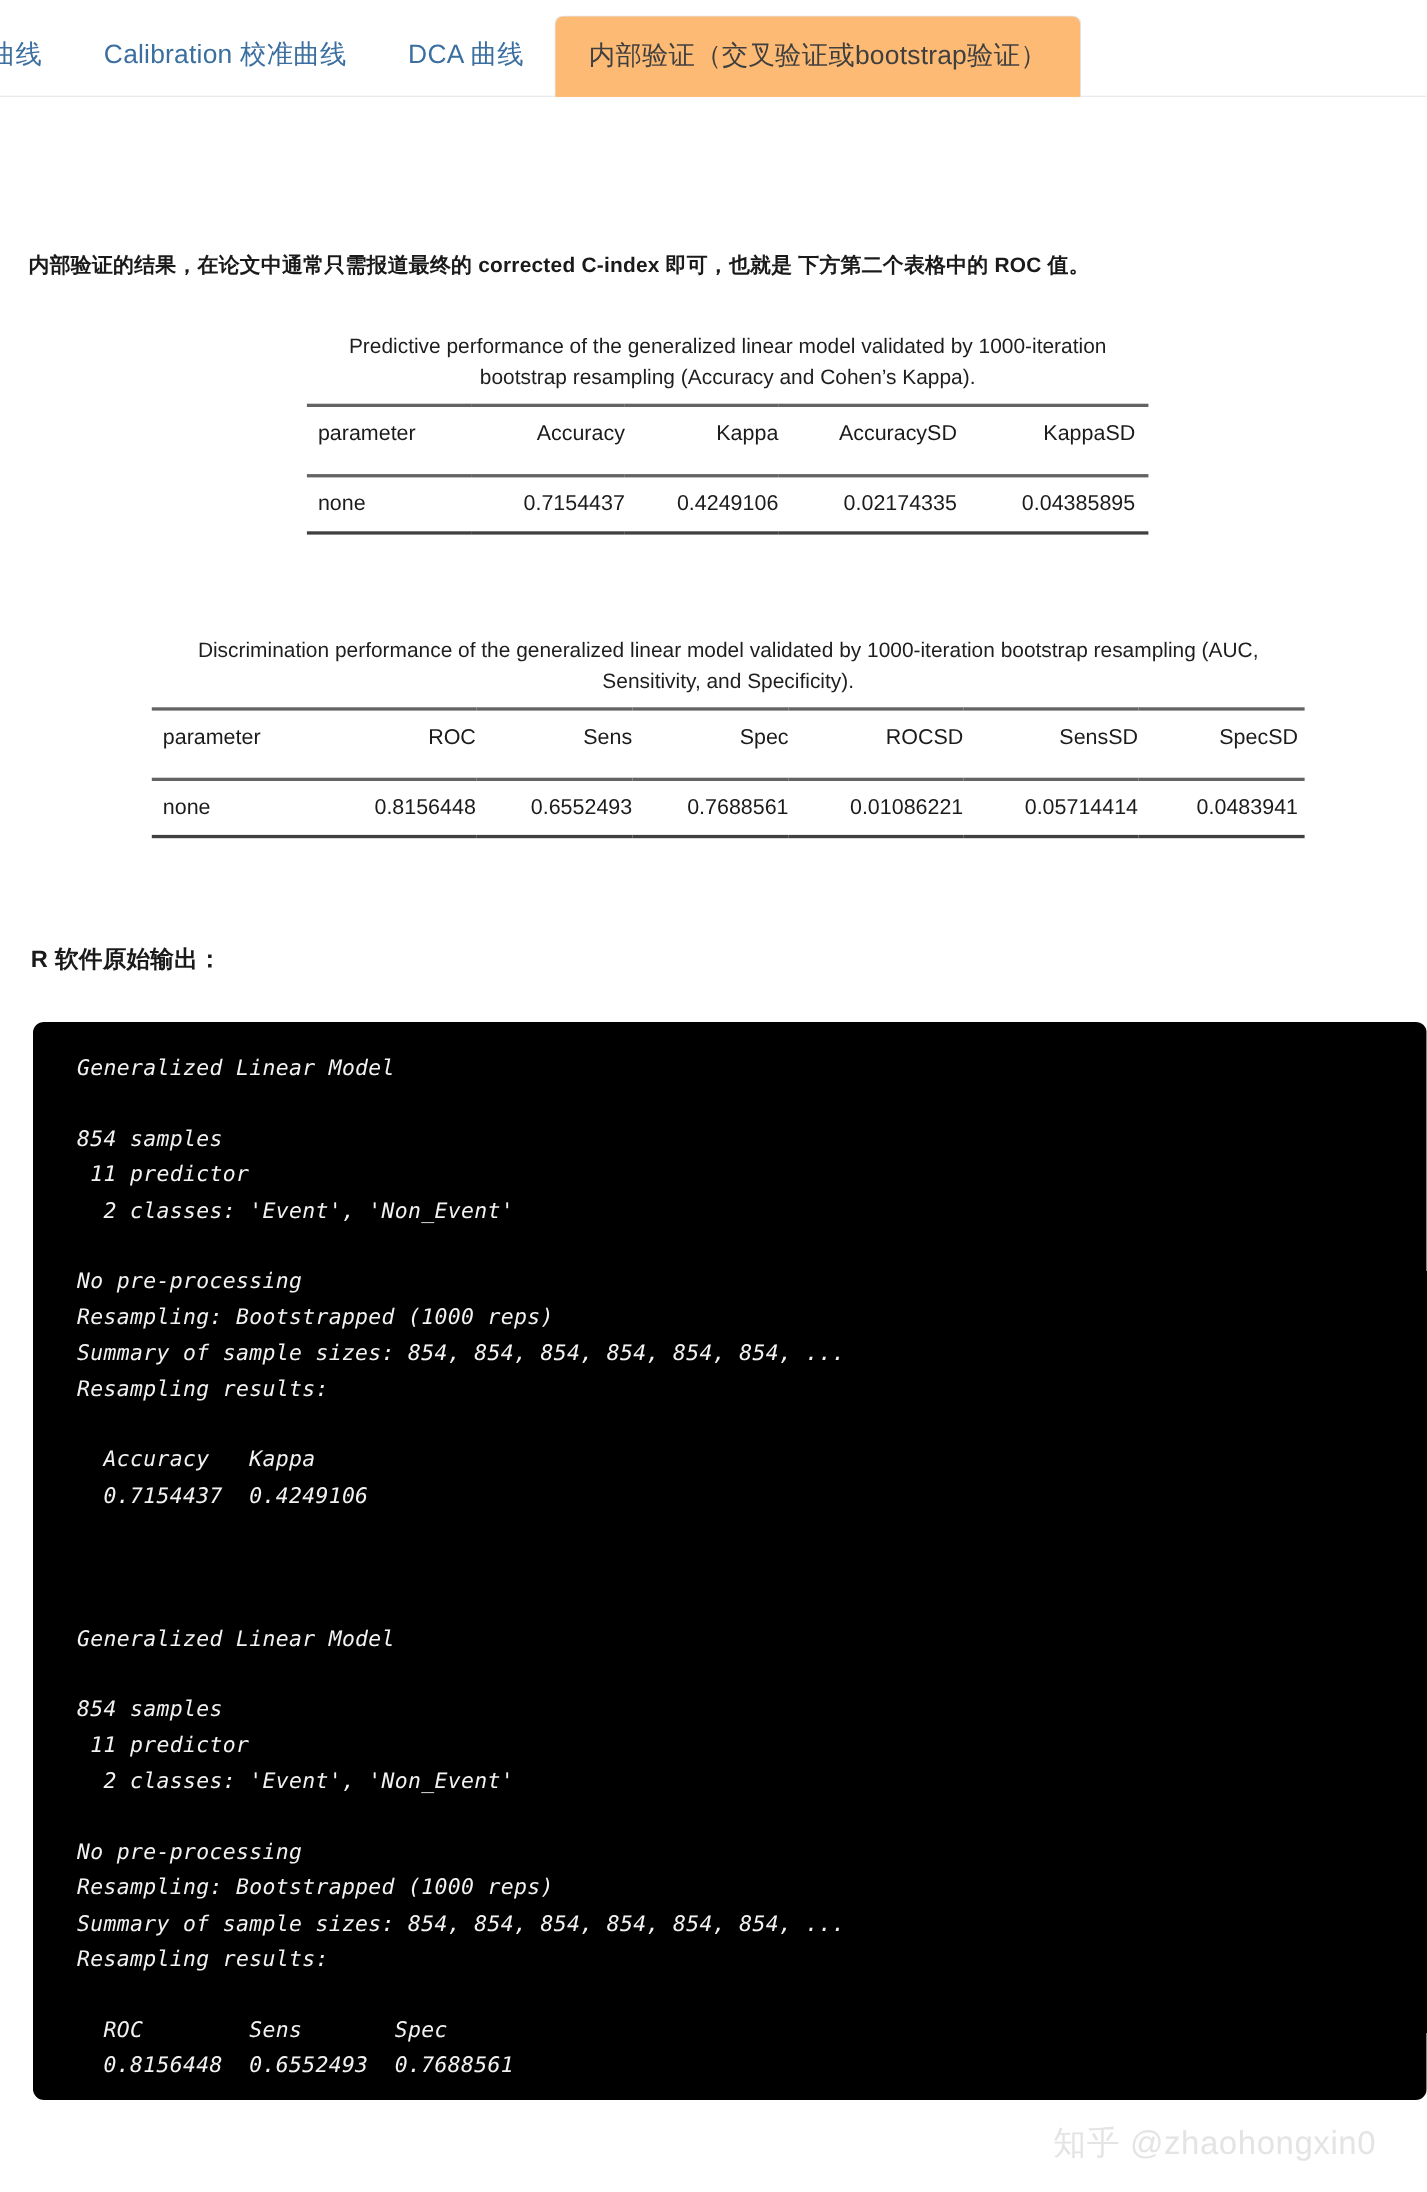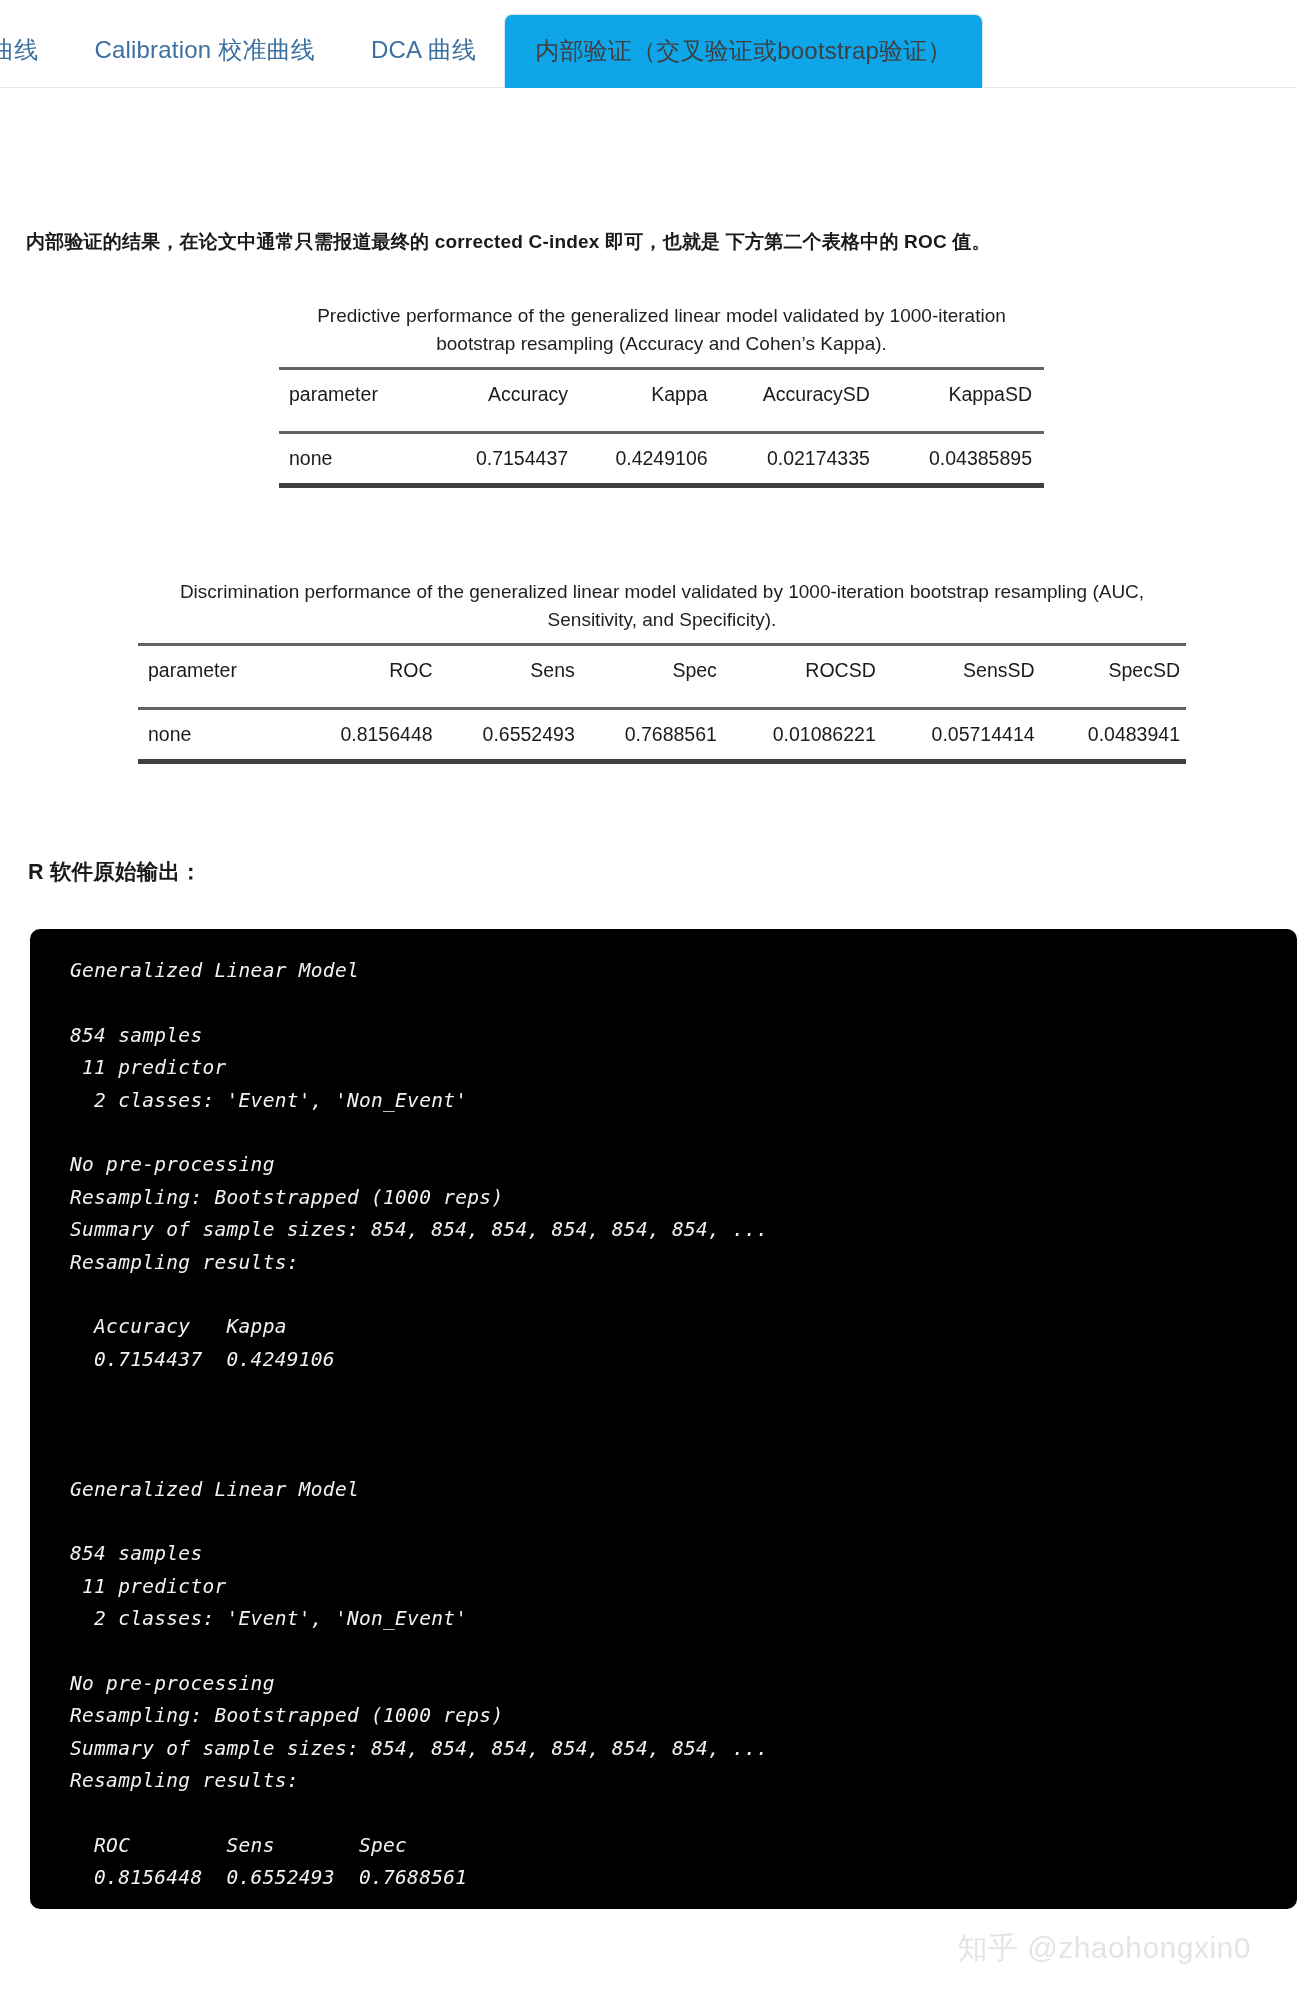--- a/index.html
+++ b/index.html
@@ -49,21 +49,21 @@
     padding: 0 28px 26px 28px;
     cursor: pointer;
     letter-spacing: 0.2px;
   }
   .tab.partial {
     padding-left: 0;
     margin-left: -10px;
   }
   .tab.active {
     color: #3f3f3f;
-    background: #0ea5e9;
+    background: #fdba74;
     border: 1px solid #e3e6ea;
     border-bottom: 1px solid #ffffff;
     border-radius: 8px 8px 0 0;
     padding: 24px 30px 25px 30px;
     margin-bottom: -1px;
     position: relative;
     z-index: 2;
   }
 
   
@@ -103,21 +103,21 @@
     border-bottom: 3px solid #636363;
     text-align: right;
     white-space: nowrap;
   }
   table.data thead th.first,
   table.data tbody td.first {
     text-align: left;
   }
   table.data tbody td {
     padding: 13px 0 13px 0;
-    border-bottom: 5px solid #404040;
+    border-bottom: 3px solid #404040;
     text-align: right;
     white-space: nowrap;
   }
 
   
   #table-one { left: 279px; top: 302px; width: 765px; }
   #table-one thead th.first, #table-one tbody td.first { padding-left: 10px; }
   #table-one thead th.last,  #table-one tbody td.last  { padding-right: 12px; }
 
   

